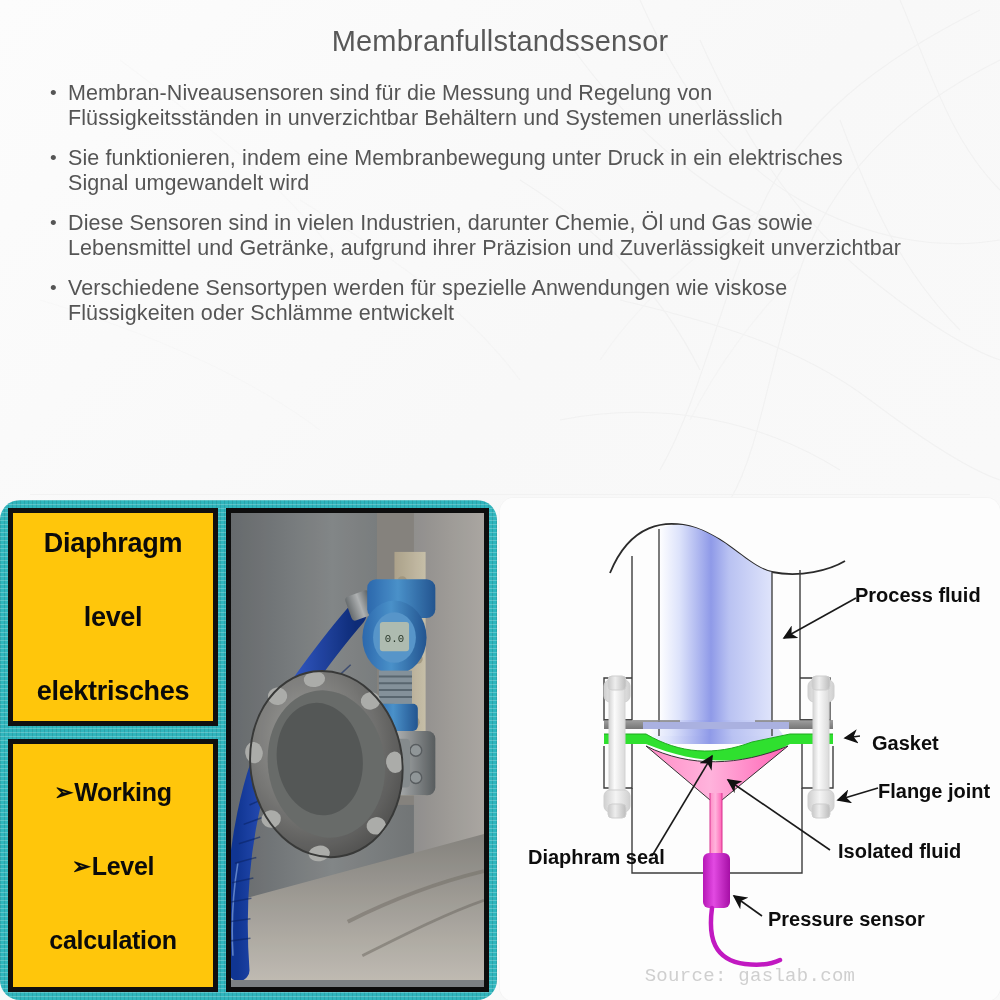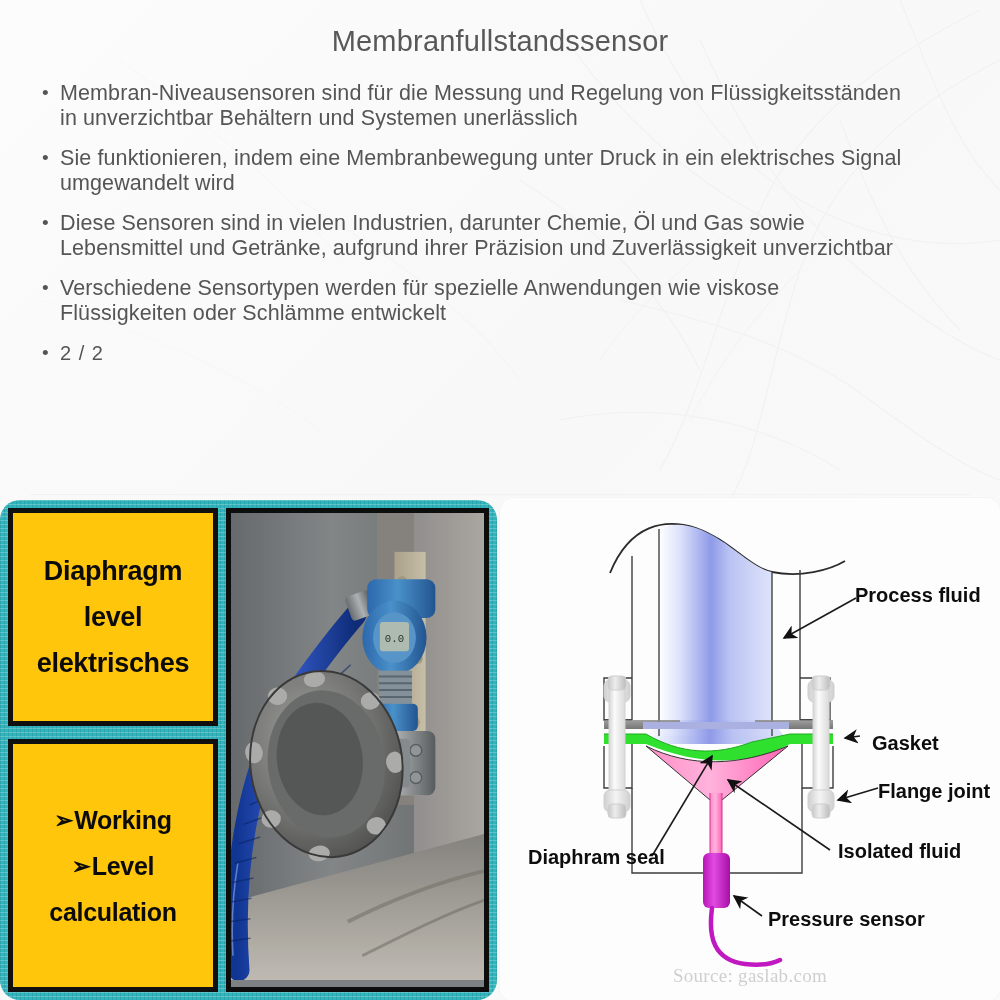--- a/index.html
+++ b/index.html
@@ -31,21 +31,21 @@
   }
 
   
   .article {
     position: absolute;
     left: 0;
     top: 0;
     width: 1000px;
     height: 495px;
     box-sizing: border-box;
-    padding: 0 28px;
+    padding: 0 36px;
   }
   .page-title {
     text-align: center;
     font-size: 29px;
     font-weight: 400;
     color: #585858;
     letter-spacing: .2px;
     margin: 24px 0 0 0;
     padding: 0;
     line-height: 1.2;
@@ -134,20 +134,21 @@
     background: #ffc60b;
     border: 5px solid #101010;
     box-sizing: border-box;
     display: flex;
     flex-direction: column;
     align-items: center;
     justify-content: center;
     color: #0b0b0b;
     font-weight: 700;
     text-align: center;
+    gap: 28px;
   }
   .yellow-box.top {
     top: 0;
     height: 218px;
   }
   .yellow-box.bottom {
     top: 231px;
     height: 253px;
     align-items: center;
   }
@@ -198,21 +199,21 @@
 
   .src-note {
     position: absolute;
     left: 0;
     right: 0;
     bottom: 14px;
     text-align: center;
     font-size: 19px;
     color: #cfcfcf;
     letter-spacing: .3px;
-    font-family: Liberation Serif, serif;
+    font-family: Liberation Mono, monospace;
   }
 </style>
 </head>
 <body>
 
 <div id="page">
 
   <svg id="watermark" viewBox="0 0 1000 1000" preserveAspectRatio="none">
     <g stroke="#e9e9e9" stroke-width="1.1" fill="none" opacity="0.9">
       <path d="M980 10 C 880 60, 800 120, 760 210 C 720 300, 700 400, 660 470"></path>
@@ -234,21 +235,20 @@
   </svg>
 
   <div class="article">
     <h1 class="page-title">Membranfullstandssensor</h1>
 
     <ul class="bullets">
       <li>Membran-Niveausensoren sind für die Messung und Regelung von Flüssigkeitsständen in unverzichtbar Behältern und Systemen unerlässlich</li>
       <li>Sie funktionieren, indem eine Membranbewegung unter Druck in ein elektrisches Signal umgewandelt wird</li>
       <li>Diese Sensoren sind in vielen Industrien, darunter Chemie, Öl und Gas sowie Lebensmittel und Getränke, aufgrund ihrer Präzision und Zuverlässigkeit unverzichtbar</li>
       <li>Verschiedene Sensortypen werden für spezielle Anwendungen wie viskose Flüssigkeiten oder Schlämme entwickelt</li>
-      <li class="pager">2 / 2</li>
     </ul>
   </div>
 
   <div class="divider"></div>
 
   <div class="media-row">
 
     <div class="collage">
       <div class="collage-inner">
 

